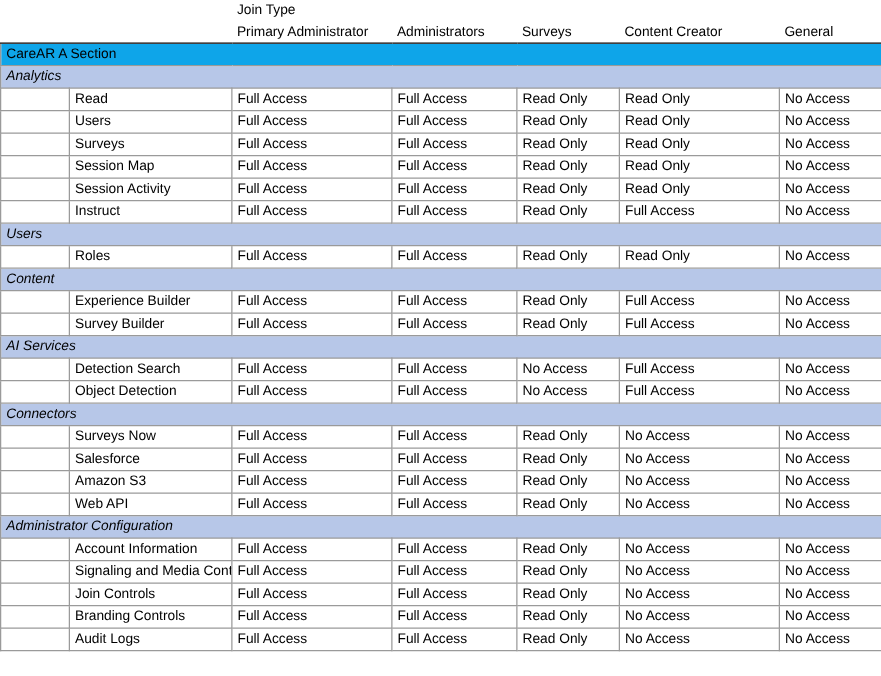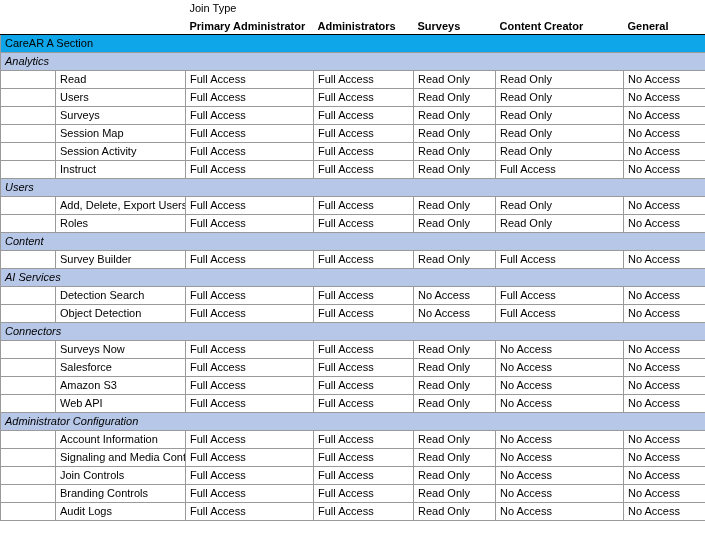--- a/index.html
+++ b/index.html
@@ -51,21 +51,21 @@
   td.usertype-head {
     font-weight: bold;
     text-align: center;
     border: none !important;
     font-size: 11px;
   }
   td.blank-top {
     border: none !important;
   }
   tr.header-cols td {
-    font-weight: bold;
+    font-weight: normal;
     border-top: none;
     border-left: none;
     border-right: none;
     border-bottom: 1px solid #000000;
     vertical-align: bottom;
     height: 18px;
   }
   tr.header-cols td.nb {
     border-bottom: 1px solid #000000;
   }
@@ -174,38 +174,38 @@
         <td>Full Access</td>
         <td>Read Only</td>
         <td>Full Access</td>
         <td>No Access</td>
       </tr>
       <tr>
         <td class="section-blue" colspan="7">Users</td>
       </tr>
       <tr>
         <td class="empty-left"></td>
-        <td class="indent">Add, Delete, Export Users</td>
-        <td>Full Access</td>
-        <td>Full Access</td>
-        <td>Read Only</td>
-        <td>Read Only</td>
-        <td>No Access</td>
-      </tr>
-      <tr>
-        <td class="empty-left"></td>
         <td class="indent">Roles</td>
         <td>Full Access</td>
         <td>Full Access</td>
         <td>Read Only</td>
         <td>Read Only</td>
         <td>No Access</td>
       </tr>
       <tr>
         <td class="section-blue" colspan="7">Content</td>
+      </tr>
+      <tr>
+        <td class="empty-left"></td>
+        <td class="indent">Experience Builder</td>
+        <td>Full Access</td>
+        <td>Full Access</td>
+        <td>Read Only</td>
+        <td>Full Access</td>
+        <td>No Access</td>
       </tr>
       <tr>
         <td class="empty-left"></td>
         <td class="indent">Survey Builder</td>
         <td>Full Access</td>
         <td>Full Access</td>
         <td>Read Only</td>
         <td>Full Access</td>
         <td>No Access</td>
       </tr>

